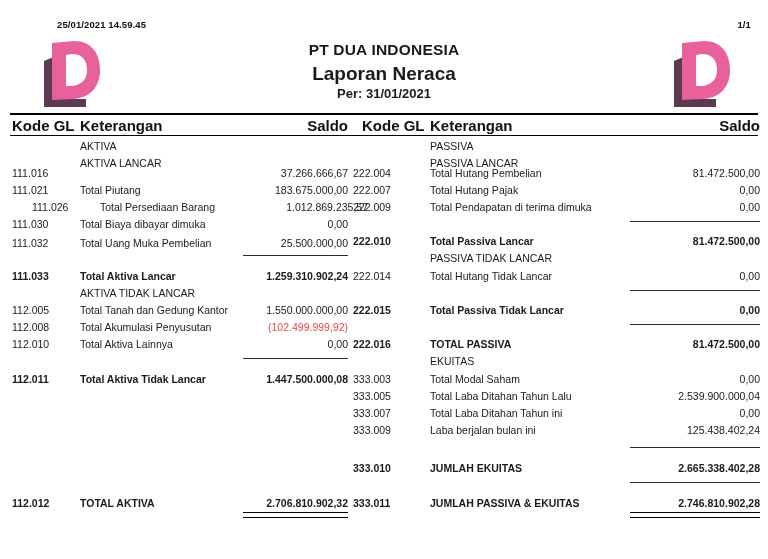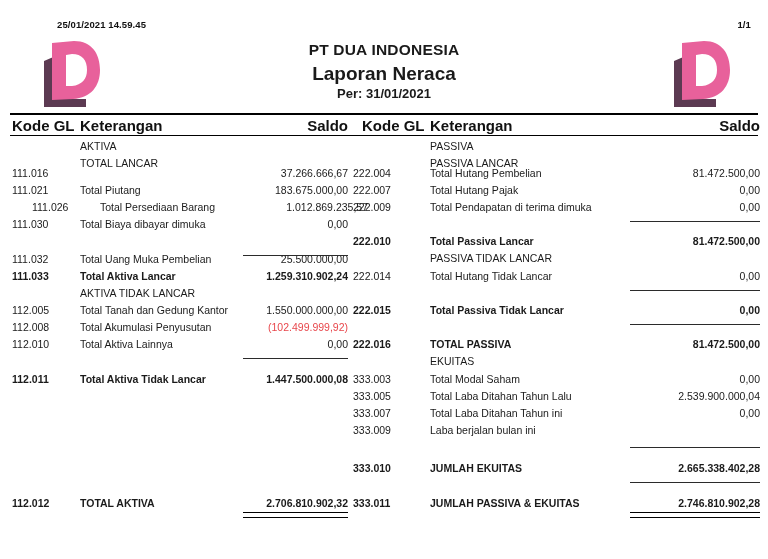--- a/index.html
+++ b/index.html
@@ -177,21 +177,21 @@
 <div class="rule-thin" style="top:135px"></div>
 
 <div id="left-body">
     <div class="row L" style="top: 138px; left: 0px; width: 703px;">
       <div class="cell code"></div>
       <div class="cell desc">AKTIVA</div>
       <div class="cell amount"></div>
     </div>
     <div class="row L" style="top: 155px; left: 0px; width: 768px;">
       <div class="cell code"></div>
-      <div class="cell desc">TOTAL LANCAR</div>
+      <div class="cell desc">AKTIVA LANCAR</div>
       <div class="cell amount"></div>
     </div>
     <div class="row L" style="top: 165px; left: 0px; width: 768px;">
       <div class="cell code">111.016</div>
       <div class="cell amount">37.266.666,67</div>
     </div>
     <div class="row L" style="top: 182px; left: 0px; width: 768px;">
       <div class="cell code">111.021</div>
       <div class="cell desc">Total Piutang</div>
       <div class="cell amount">183.675.000,00</div>
@@ -199,21 +199,21 @@
     <div class="row L" style="top: 199px; left: 0px; width: 768px; margin-left: 20px;">
       <div class="cell code">111.026</div>
       <div class="cell desc">Total Persediaan Barang</div>
       <div class="cell amount">1.012.869.235,57</div>
     </div>
     <div class="row L" style="top: 216px; left: 0px; width: 768px;">
       <div class="cell code">111.030</div>
       <div class="cell desc">Total Biaya dibayar dimuka</div>
       <div class="cell amount">0,00</div>
     </div>
-    <div class="row L" style="top: 251px; left: 0px; width: 676px;">
+    <div class="row L" style="top: 235px; left: 0px; width: 676px;">
       <div class="cell code">111.032</div>
       <div class="cell desc">Total Uang Muka Pembelian</div>
       <div class="cell amount">25.500.000,00</div>
     </div>
     <div class="row L" style="top: 268px; left: 0px; width: 768px;">
       <div class="cell code bold">111.033</div>
       <div class="cell desc bold">Total Aktiva Lancar</div>
       <div class="cell amount bold">1.259.310.902,24</div>
     </div>
     <div class="row L" style="top: 285px; left: 0px; width: 768px;">
@@ -314,20 +314,21 @@
       <div class="cell amount">2.539.900.000,04</div>
     </div>
     <div class="row R" style="top: 405px; left: 0px; width: 768px;">
       <div class="cell code">333.007</div>
       <div class="cell desc">Total Laba Ditahan Tahun ini</div>
       <div class="cell amount">0,00</div>
     </div>
     <div class="row R" style="top: 422px; left: 0px; width: 684px;">
       <div class="cell code">333.009</div>
       <div class="cell desc">Laba berjalan bulan ini</div>
+      <div class="cell amount">125.438.402,24</div>
     </div>
     <div class="row R" style="top: 460px; left: 0px; width: 768px;">
       <div class="cell code bold">333.010</div>
       <div class="cell desc bold">JUMLAH EKUITAS</div>
       <div class="cell amount bold">2.665.338.402,28</div>
     </div>
     <div class="row R" style="top: 495px; left: 0px; width: 768px;">
       <div class="cell code bold">333.011</div>
       <div class="cell desc bold">JUMLAH PASSIVA &amp; EKUITAS</div>
       <div class="cell amount bold">2.746.810.902,28</div>

